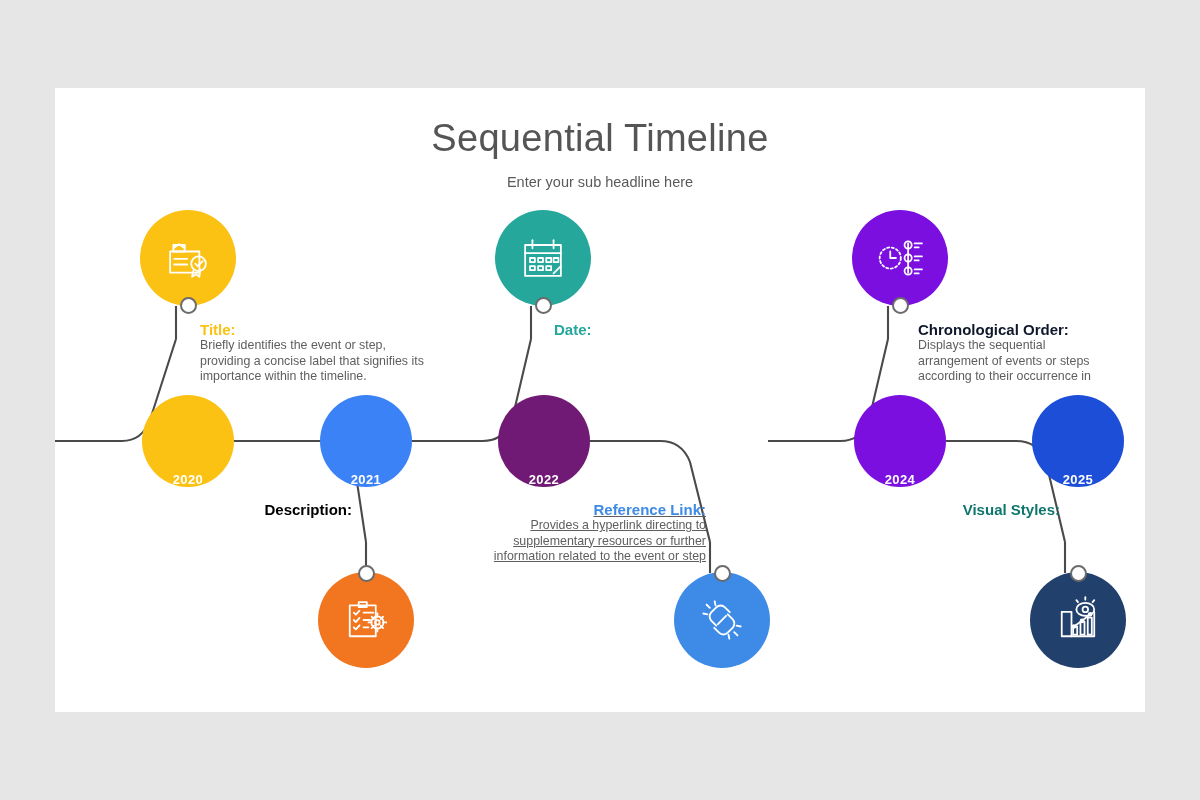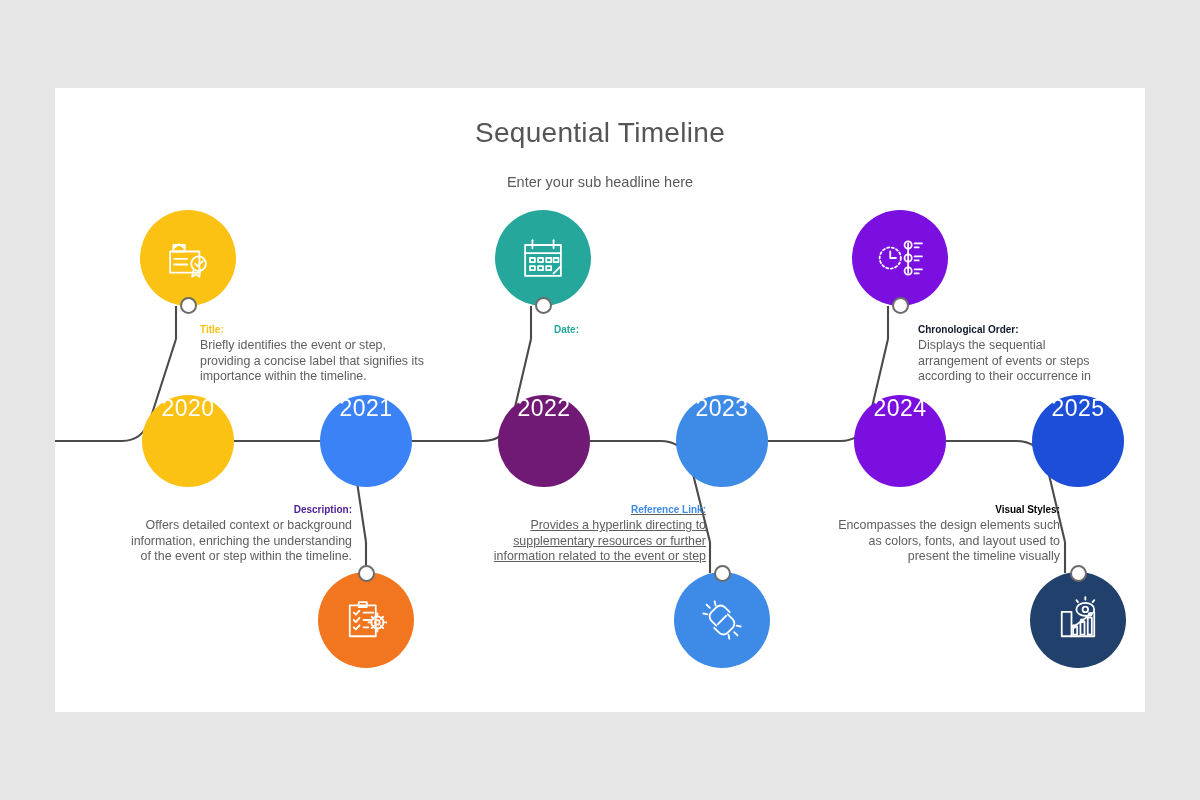--- a/index.html
+++ b/index.html
@@ -30,21 +30,21 @@
     overflow: hidden;
   }
 
   
   .page-title {
     position: absolute;
     left: 0;
     top: 117px;
     width: 1200px;
     text-align: center;
-    font-size: 28px;
+    font-size: 38px;
     font-weight: 400;
     color: #555555;
     letter-spacing: 0.3px;
   }
   .page-subtitle {
     position: absolute;
     left: 0;
     top: 174px;
     width: 1200px;
     text-align: center;
@@ -63,25 +63,25 @@
     pointer-events: none;
   }
 
   
   .year-circle {
     position: absolute;
     width: 92px;
     height: 92px;
     border-radius: 50%;
     display: flex;
-    align-items: flex-start;
+    align-items: flex-end;
     justify-content: center;
     color: #ffffff;
-    font-size: 23px;
-    font-weight: normal;
+    font-size: 13px;
+    font-weight: bold;
     letter-spacing: 0.4px;
   }
 
   
   .icon-circle {
     position: absolute;
     width: 96px;
     height: 96px;
     border-radius: 50%;
     display: flex;
@@ -107,21 +107,21 @@
 
   
   .txt-block {
     position: absolute;
     font-size: 12.4px;
     line-height: 15.4px;
     color: #5e5e5e;
   }
   .txt-block .tb-title {
     font-weight: bold;
-    font-size: 10px;
+    font-size: 15px;
     display: block;
     margin-bottom: 1px;
   }
   .txt-block .tb-body {
     display: block;
   }
   .align-left  { text-align: left; }
   .align-right { text-align: right; }
 </style>
 </head>
@@ -159,23 +159,20 @@
   </svg>
 
   <div class="year-circle" style="left:142px;  top:395px; background:#fbc113;">
     <span>2020</span>
   </div>
   <div class="year-circle" style="left:320px;  top:395px; background:#3b82f6;">
     <span>2021</span>
   </div>
   <div class="year-circle" style="left:498px;  top:395px; background:#701a75;">
     <span>2022</span>
-  </div>
-  <div class="year-circle" style="left:676px;  top:395px; background:#3d8ae7;">
-    <span>2023</span>
   </div>
   <div class="year-circle" style="left:854px;  top:395px; background:#7b0fe0;">
     <span>2024</span>
   </div>
   <div class="year-circle" style="left:1032px; top:395px; background:#1d4ed8;">
     <span>2025</span>
   </div>
 
   <div class="icon-circle" style="left:140px; top:210px; background:#fbc113;">
     <svg viewBox="0 0 64 64" fill="none" stroke="#ffffff" stroke-width="2.2" stroke-linecap="round" stroke-linejoin="round">
@@ -295,27 +292,25 @@
   <div class="txt-block align-left" style="left:554px; top:322px; width:228px;">
     <span class="tb-title" style="color:#25a79b;">Date:</span>
   </div>
 
   <div class="txt-block align-left" style="left:918px; top:322px; width:190px;">
     <span class="tb-title" style="color:#0f172a;">Chronological Order:</span>
     <span class="tb-body">Displays the sequential arrangement of events or steps according to their occurrence in</span>
   </div>
 
   <div class="txt-block align-right" style="left:122px; top:502px; width:230px;">
-    <span class="tb-title" style="color:#4c1d95;">Description:</span>
-    <span class="tb-body">Offers detailed context or background information, enriching the understanding of the event or step within the timeline.</span>
+    <span class="tb-title" style="color:#000000;">Description:</span>
   </div>
 
   <div class="txt-block align-right" style="left:476px; top:502px; width:230px;text-decoration:underline;">
     <span class="tb-title" style="color:#3d8ae7;">Reference Link:</span>
     <span class="tb-body">Provides a hyperlink directing to supplementary resources or further information related to the event or step</span>
   </div>
 
   <div class="txt-block align-right" style="left:832px; top:502px; width:228px;">
-    <span class="tb-title" style="color:#000000;">Visual Styles:</span>
-    <span class="tb-body">Encompasses the design elements such as colors, fonts, and layout used to present the timeline visually</span>
+    <span class="tb-title" style="color:#0f766e;">Visual Styles:</span>
   </div>
 
 </div>
 
 </body></html>

